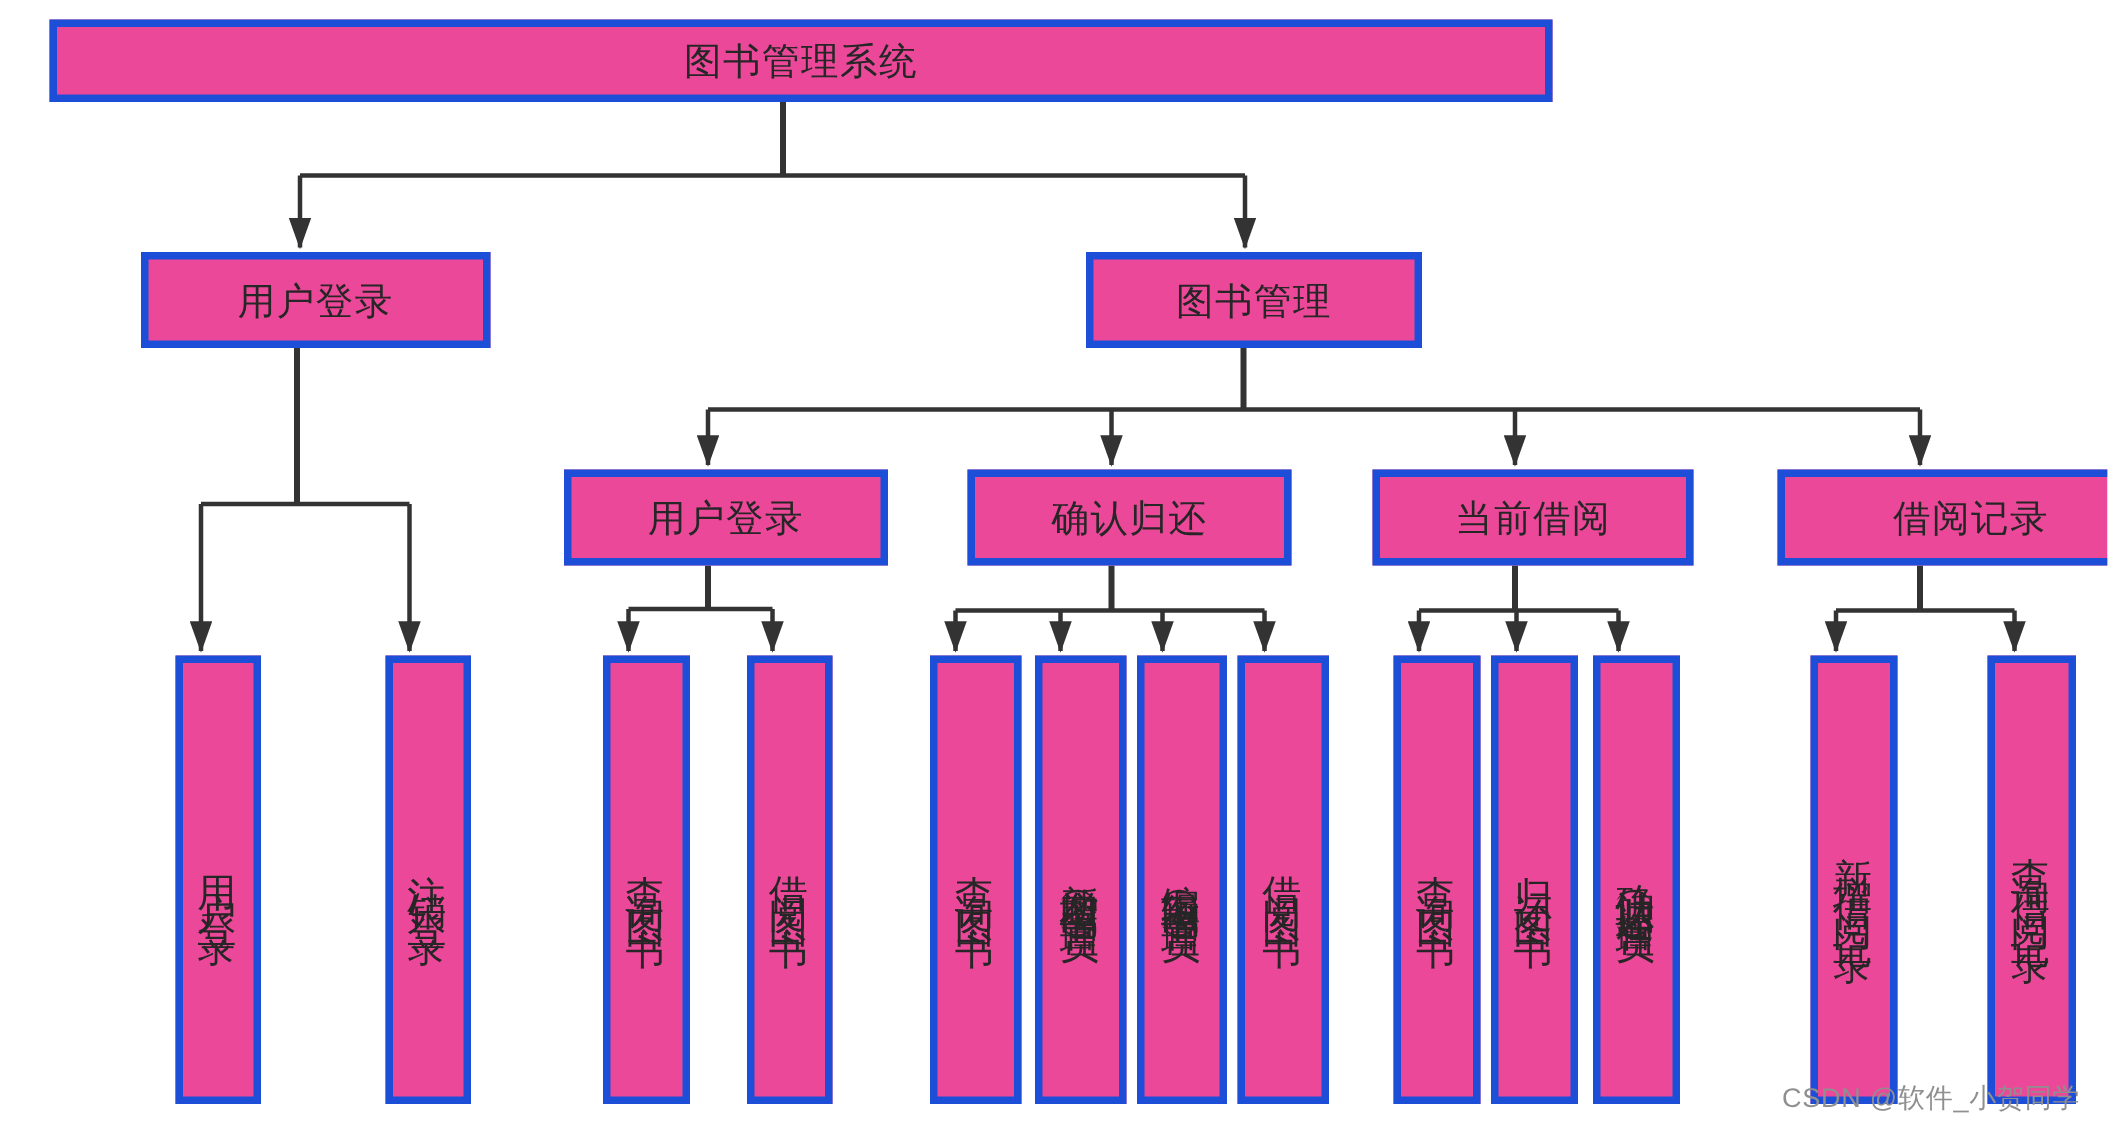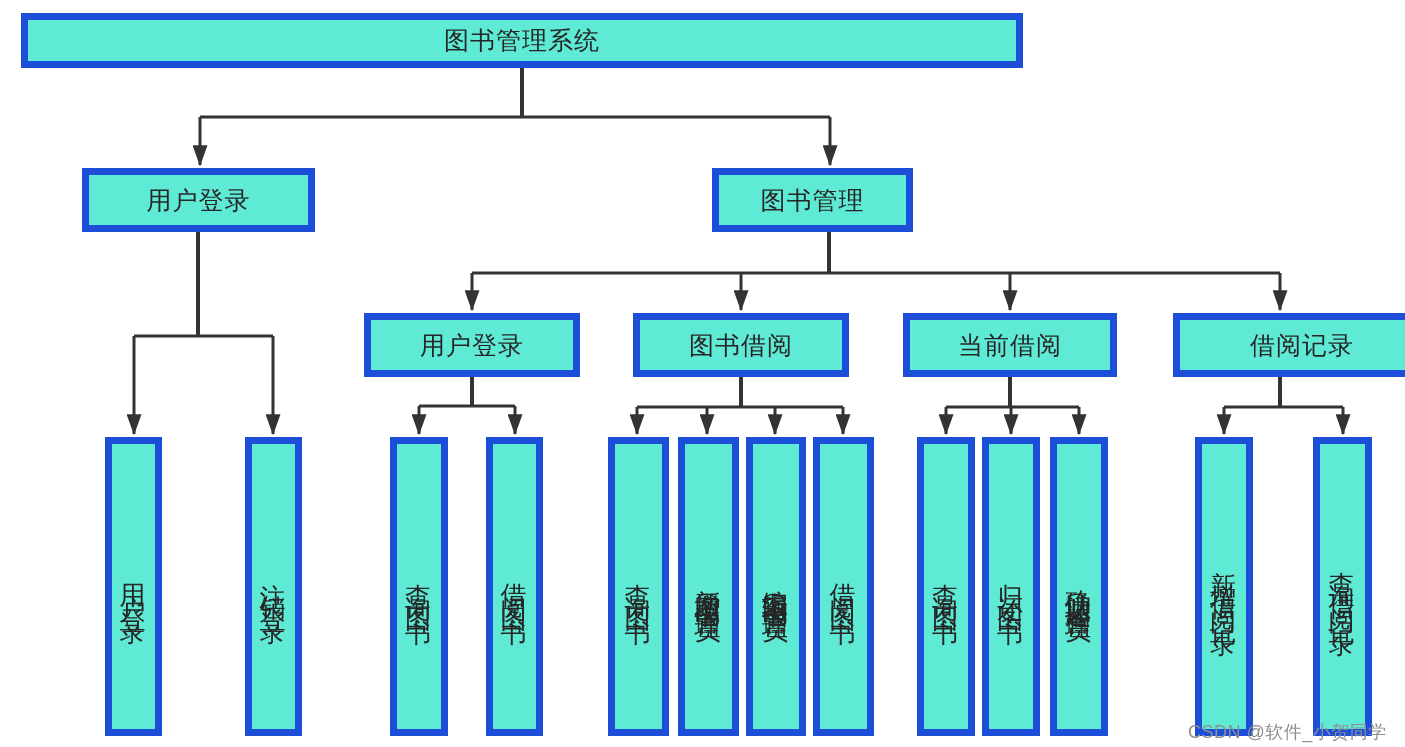--- a/index.html
+++ b/index.html
@@ -7,29 +7,30 @@
     position:relative;
     width:1405px;height:747px;
     background:#ffffff;
     font-family:"Liberation Sans", sans-serif;
     overflow:hidden;
   }
   #connectors{position:absolute;left:0;top:0;}
   .node{
     position:absolute;
     box-sizing:border-box;
-    background:#5eead4;
-    border:7px solid #1d4ed8;
+    background:#ec4899;
+    border:5px solid #1d4ed8;
     display:flex;
     align-items:center;
     justify-content:center;
     color:#262626;
     font-size:25px;
     letter-spacing:1px;
     white-space:nowrap;
+    margin-left:12px;
   }
   .leaf{
     font-size:26px;
     writing-mode:vertical-rl;
     text-orientation:mixed;
     letter-spacing:12px;
     white-space:normal;
   }
   .leaf.tight{letter-spacing:4px;}
   .watermark{
@@ -94,24 +95,24 @@
         <path d="M1079 407 V434"></path>
         <path d="M1224 407 V434"></path>
         <path d="M1343 407 V434"></path>
       </g>
     </g>
   </svg>
 
   <div class="node" style="left:21px;top:13px;width:1002px;height:55px">图书管理系统</div>
 
   <div class="node" style="left:82px;top:168px;width:233px;height:64px">用户登录</div>
-  <div class="node" style="left:712px;top:168px;width:201px;height:64px">图书管理</div>
+  <div class="node" style="left:712px;top:168px;width:224px;height:64px">图书管理</div>
 
   <div class="node" style="left:364px;top:313px;width:216px;height:64px">用户登录</div>
-  <div class="node" style="left:633px;top:313px;width:216px;height:64px">图书借阅</div>
+  <div class="node" style="left:633px;top:313px;width:216px;height:64px">确认归还</div>
   <div class="node" style="left:903px;top:313px;width:214px;height:64px">当前借阅</div>
   <div class="node" style="left:1173px;top:313px;width:258px;height:64px">借阅记录</div>
 
   <div class="node leaf" style="left:105px;top:437px;width:57px;height:299px">用户登录</div>
   <div class="node leaf" style="left:245px;top:437px;width:57px;height:299px">注销登录</div>
 
   <div class="node leaf" style="left:390px;top:437px;width:58px;height:299px">查询图书</div>
   <div class="node leaf" style="left:486px;top:437px;width:57px;height:299px">借阅图书</div>
 
   <div class="node leaf" style="left:608px;top:437px;width:61px;height:299px">查询图书</div>

